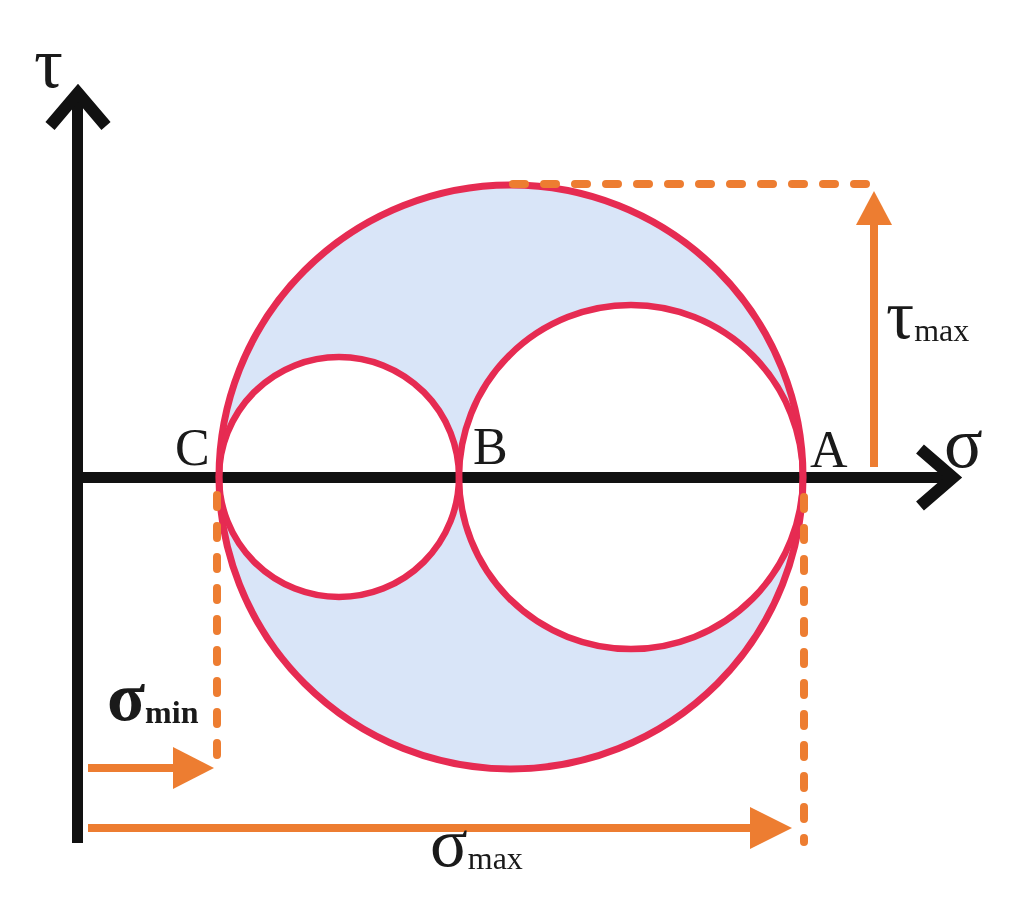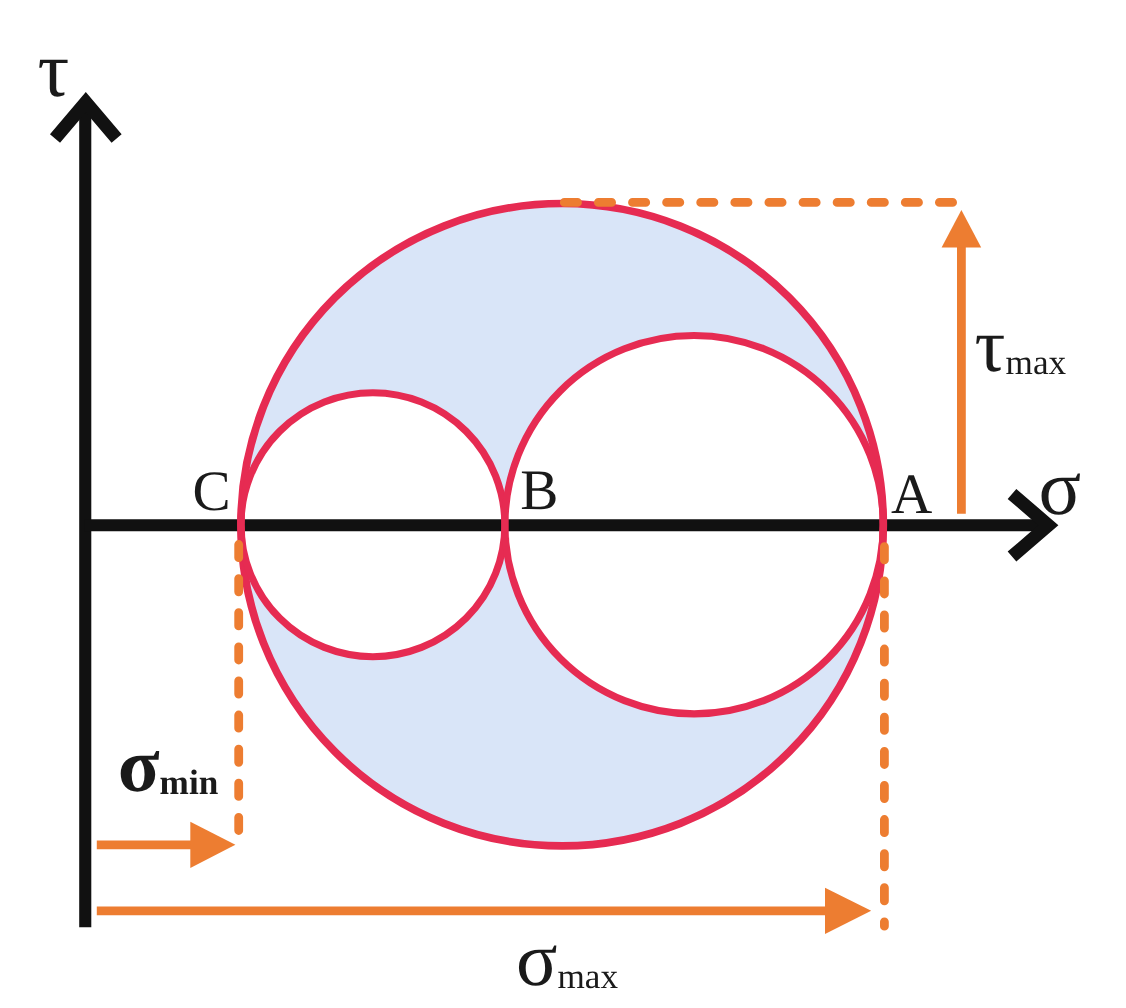--- a/index.html
+++ b/index.html
@@ -101,15 +101,15 @@
   <div class="lbl lbl-point" style="left:175px; top:422px;">C</div>
 
   <div class="lbl lbl-point" style="left:473px; top:421px;">B</div>
 
   <div class="lbl lbl-point" style="left:810px; top:424px;">A</div>
 
   <div class="lbl lbl-annot" style="left:886px; top:280px;"><span>τ</span><span class="sub">max</span></div>
 
   <div class="lbl lbl-annot" style="left:107px; top:662px;font-weight:bold;"><span>σ</span><span class="sub">min</span></div>
 
-  <div class="lbl lbl-annot" style="left:430px; top:838px;margin-left:39px;"><span>σ</span><span class="sub">max</span></div>
+  <div class="lbl lbl-annot" style="left:430px; top:808px;"><span>σ</span><span class="sub">max</span></div>
 
 </div>
 
 </body></html>

